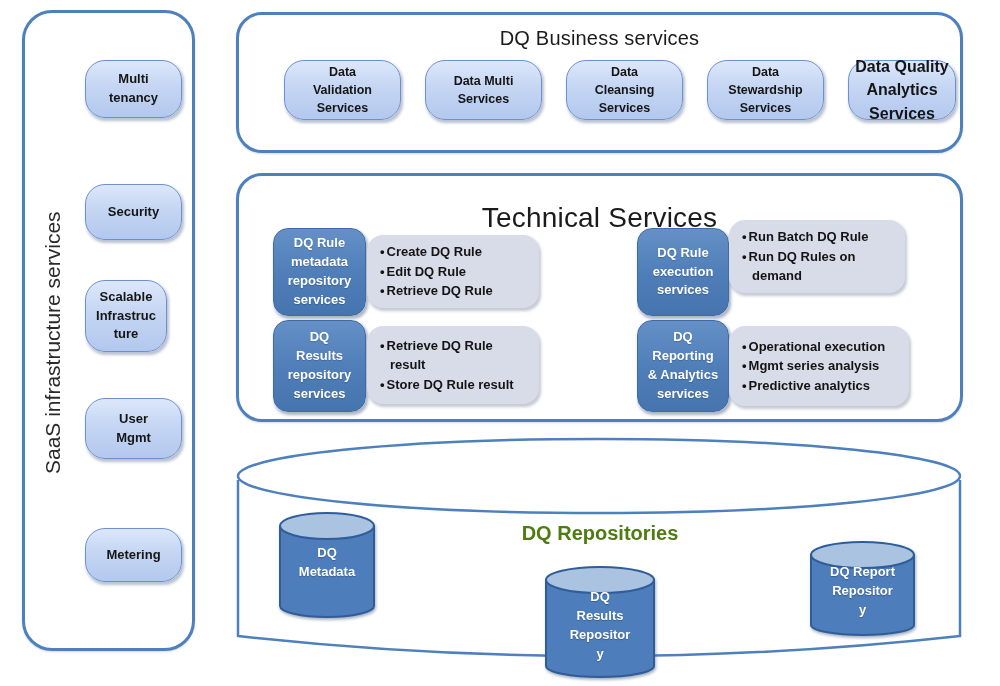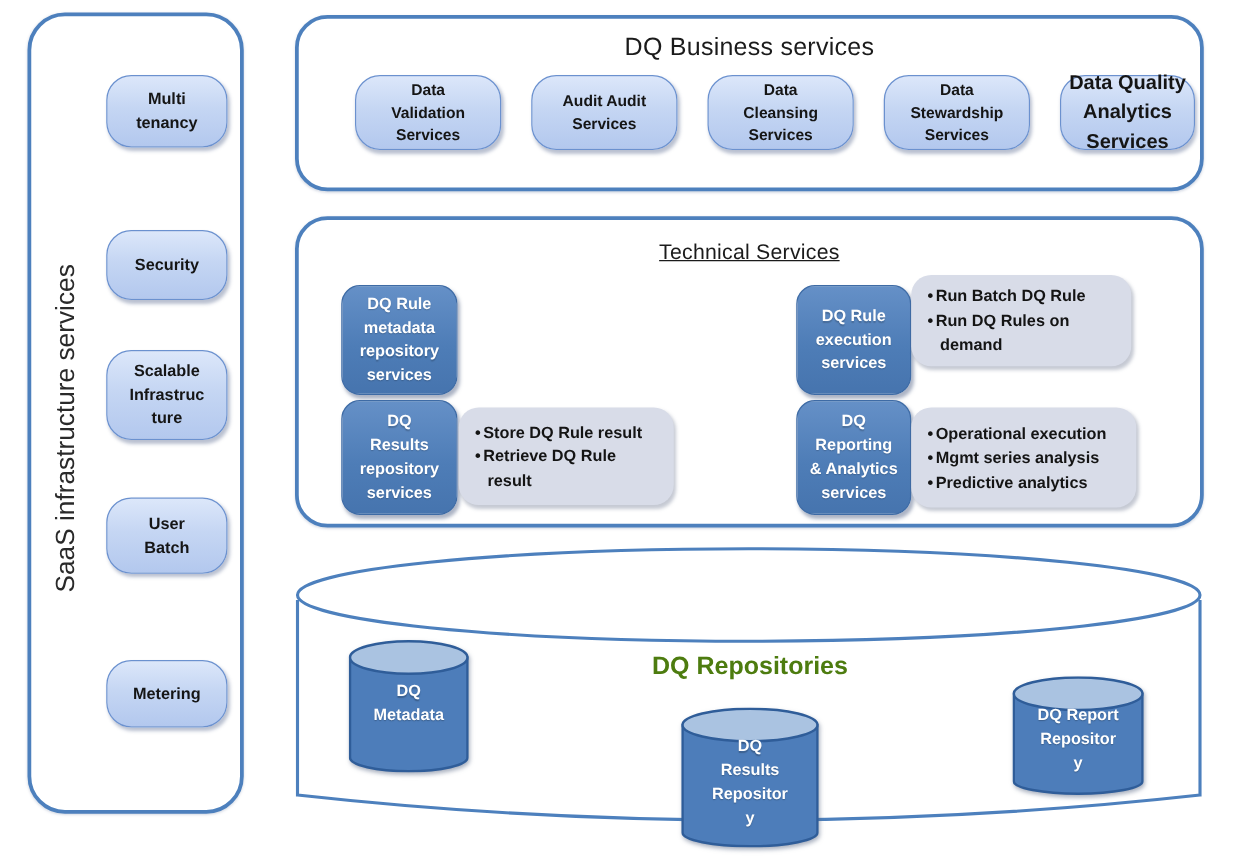--- a/index.html
+++ b/index.html
@@ -71,64 +71,71 @@
 </head>
 <body>
 
 <div class="page">
 
   <div class="panel" style="left:22px; top:10px; width:173px; height:641px;">
     <div class="vtitle" style="left:6px; top:140px; width:44px; height:380px;">SaaS infrastructure services</div>
     <div class="ltbox ws" style="left:60px; top:47px;  width:97px; height:58px;">Multi
 tenancy</div>
     <div class="ltbox ws" style="left:60px; top:171px; width:97px; height:56px;">Security</div>
-    <div class="ltbox ws" style="left:60px; top:267px; width:97px; height:72px;">Scalable
+    <div class="ltbox ws" style="left:60px; top:267px; width:82px; height:72px;">Scalable
 Infrastruc
 ture</div>
     <div class="ltbox ws" style="left:60px; top:385px; width:97px; height:61px;">User
-Batch</div>
+Mgmt</div>
     <div class="ltbox ws" style="left:60px; top:515px; width:97px; height:54px;">Metering</div>
   </div>
 
   <div class="panel" style="left:236px; top:12px; width:727px; height:141px; border-radius:26px;">
     <div class="panel-title" style="top:12px;">DQ Business services</div>
     <div style="position:absolute; left:28px; top:45px; width:672px; height:60px; display:flex; justify-content:space-between;padding-left:17px;">
       <div class="ltbox ws" style="position:relative; width:117px; height:60px; font-size:12.5px;">Data
 Validation
 Services</div>
-      <div class="ltbox ws" style="position:relative; width:117px; height:60px; font-size:12.5px;">Audit Audit
+      <div class="ltbox ws" style="position:relative; width:117px; height:60px; font-size:12.5px;">Data Multi
 Services</div>
       <div class="ltbox ws" style="position:relative; width:117px; height:60px; font-size:12.5px;">Data
 Cleansing
 Services</div>
       <div class="ltbox ws" style="position:relative; width:117px; height:60px; font-size:12.5px;">Data
 Stewardship
 Services</div>
       <div class="ltbox ws" style="position:relative; width:108px; height:60px; font-size:16px;">Data Quality
 Analytics
 Services</div>
     </div>
   </div>
 
   <div class="panel" style="left:236px; top:173px; width:727px; height:249px; border-radius:26px;">
-    <div class="panel-title" style="top:16px; font-size:17px;text-decoration:underline;">Technical Services</div>
+    <div class="panel-title" style="top:26px; font-size:28px;">Technical Services</div>
 
     <div class="blue-label ws" style="left:34px; top:52px; width:93px; height:88px;">DQ Rule
 metadata
 repository
 services</div>
+    <div class="gray-box" style="left:128px; top:59px; width:172px; height:73px;">
+      <ul>
+          <li>Create DQ Rule</li>
+          <li>Edit DQ Rule</li>
+          <li>Retrieve DQ Rule</li>
+        </ul>
+    </div>
 
     <div class="blue-label ws" style="left:34px; top:144px; width:93px; height:92px;">DQ
 Results
 repository
 services</div>
     <div class="gray-box" style="left:128px; top:150px; width:172px; height:78px;">
       <ul>
+          <li>Retrieve DQ Rule result</li>
           <li>Store DQ Rule result</li>
-          <li>Retrieve DQ Rule result</li>
         </ul>
     </div>
 
     <div class="blue-label ws" style="left:398px; top:52px; width:92px; height:88px;">DQ Rule
 execution
 services</div>
     <div class="gray-box" style="left:490px; top:44px; width:176px; height:73px;">
       <ul>
           <li>Run Batch DQ Rule</li>
           <li>Run DQ Rules on demand</li>

